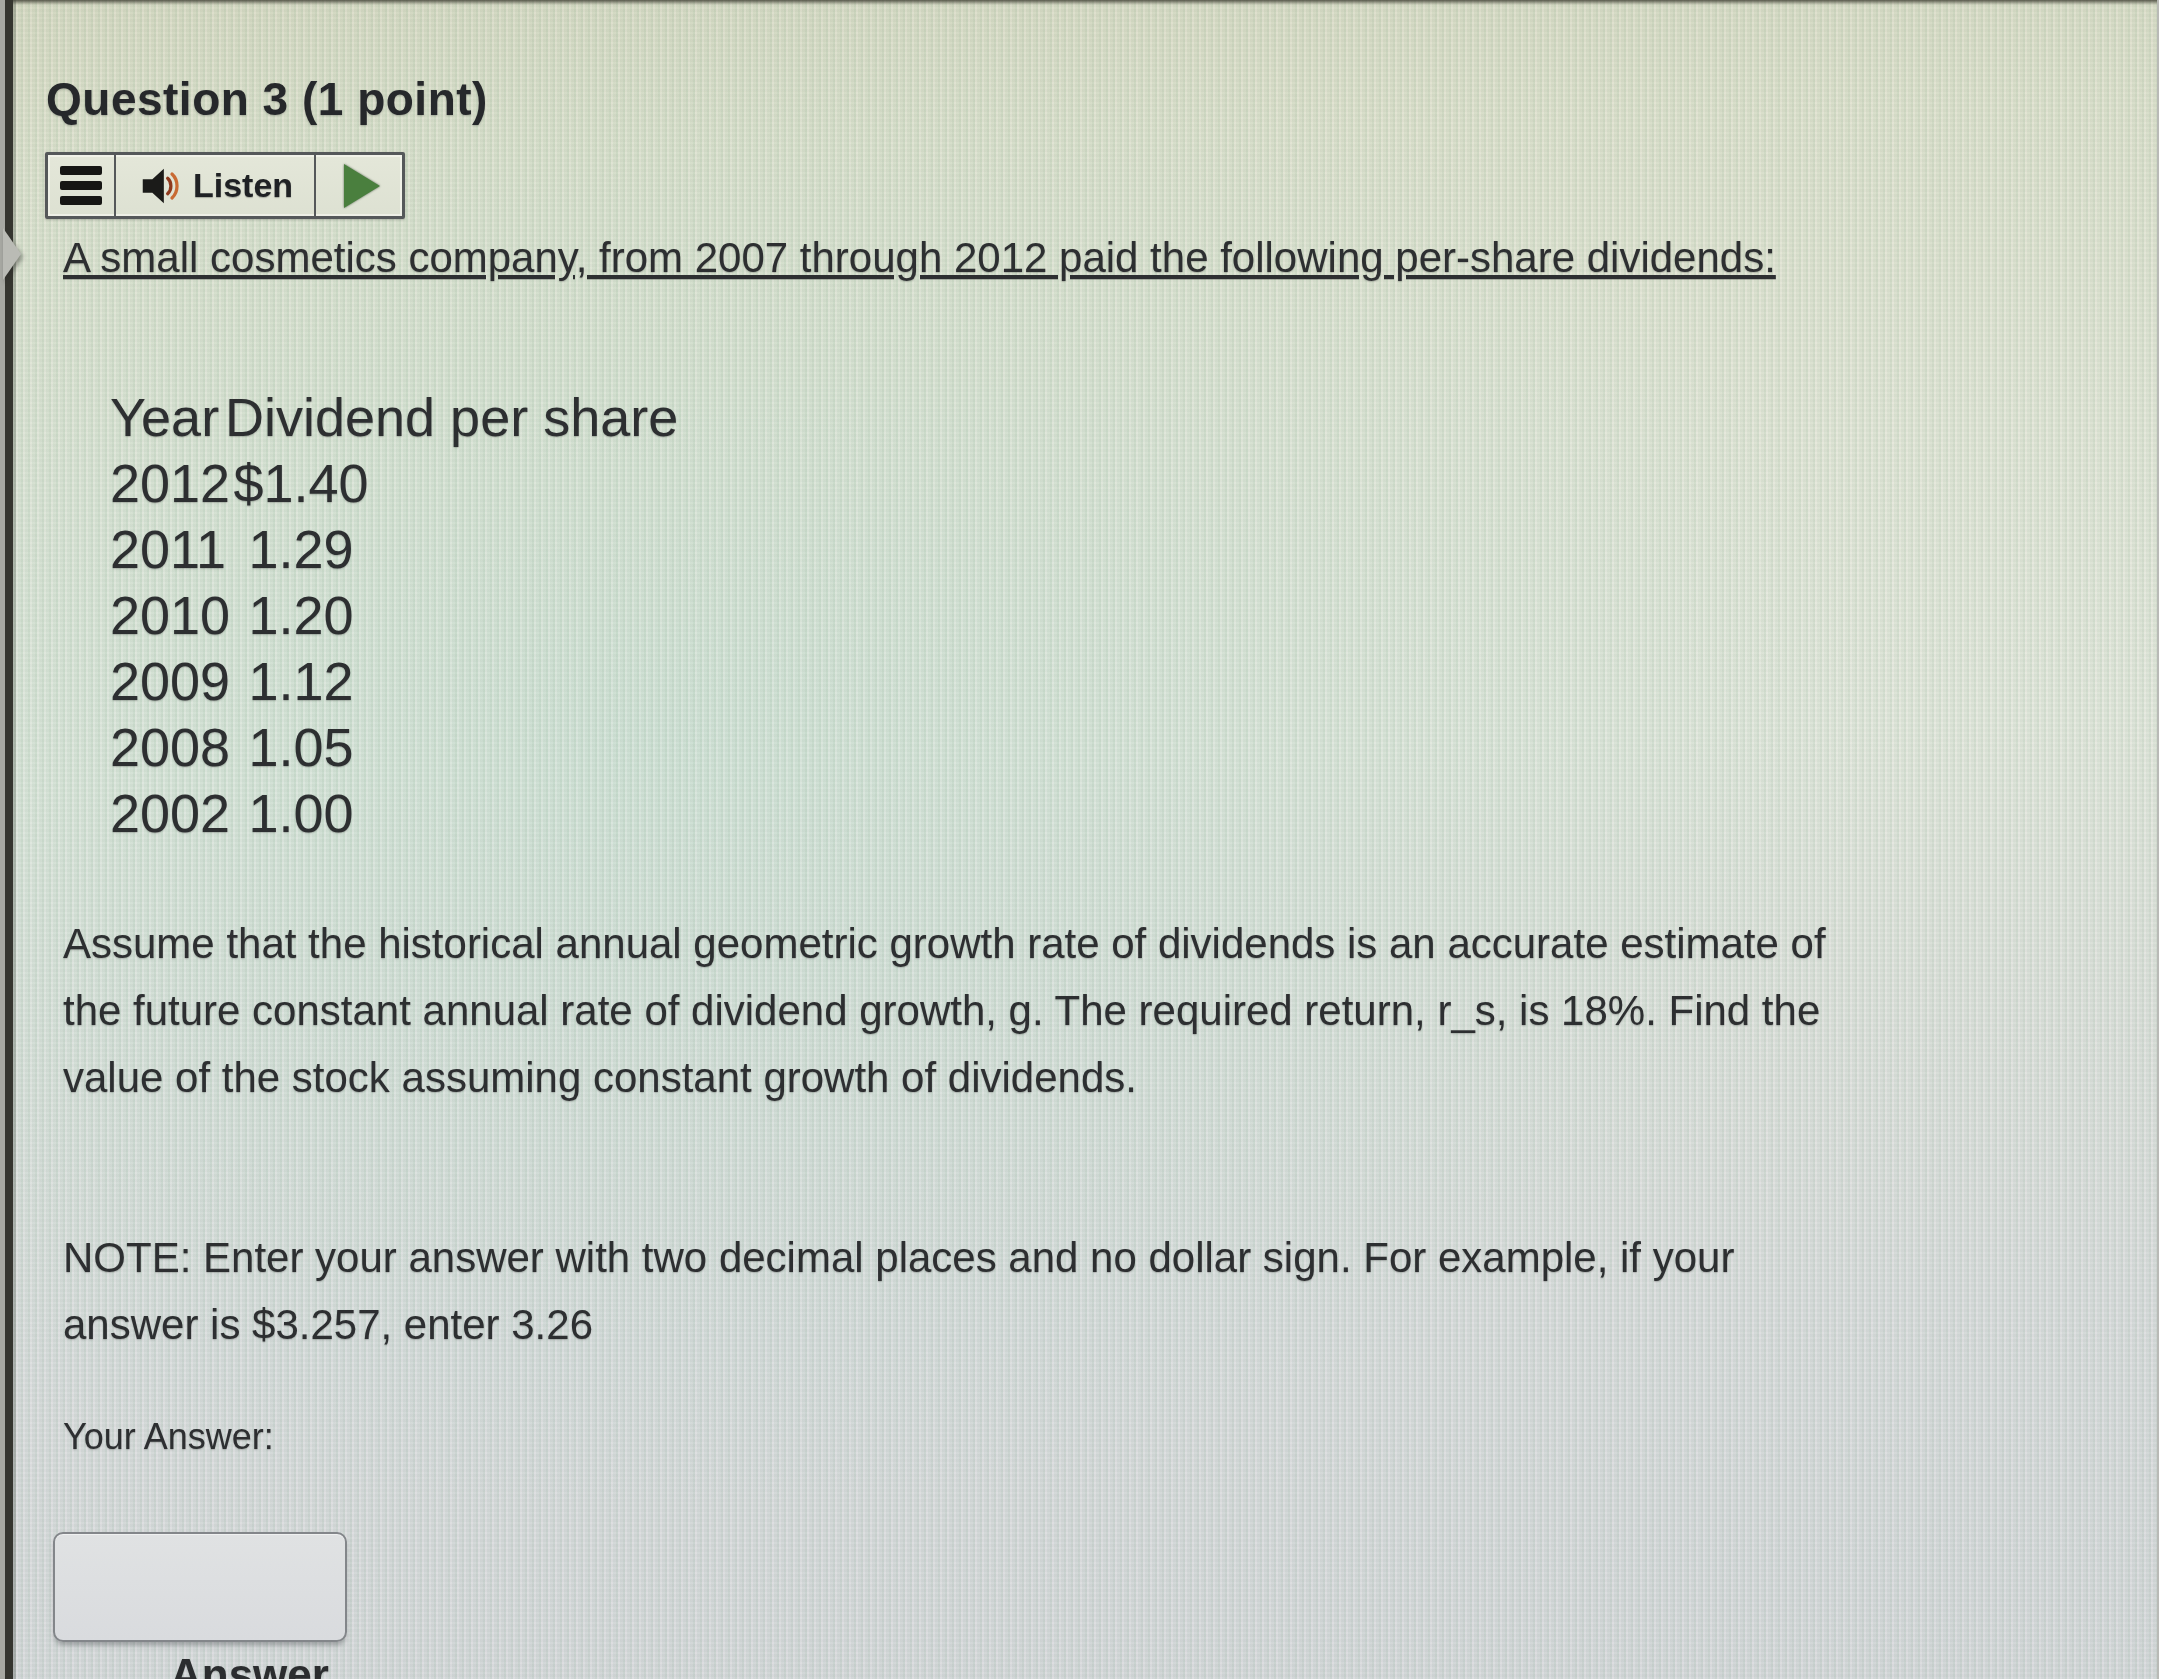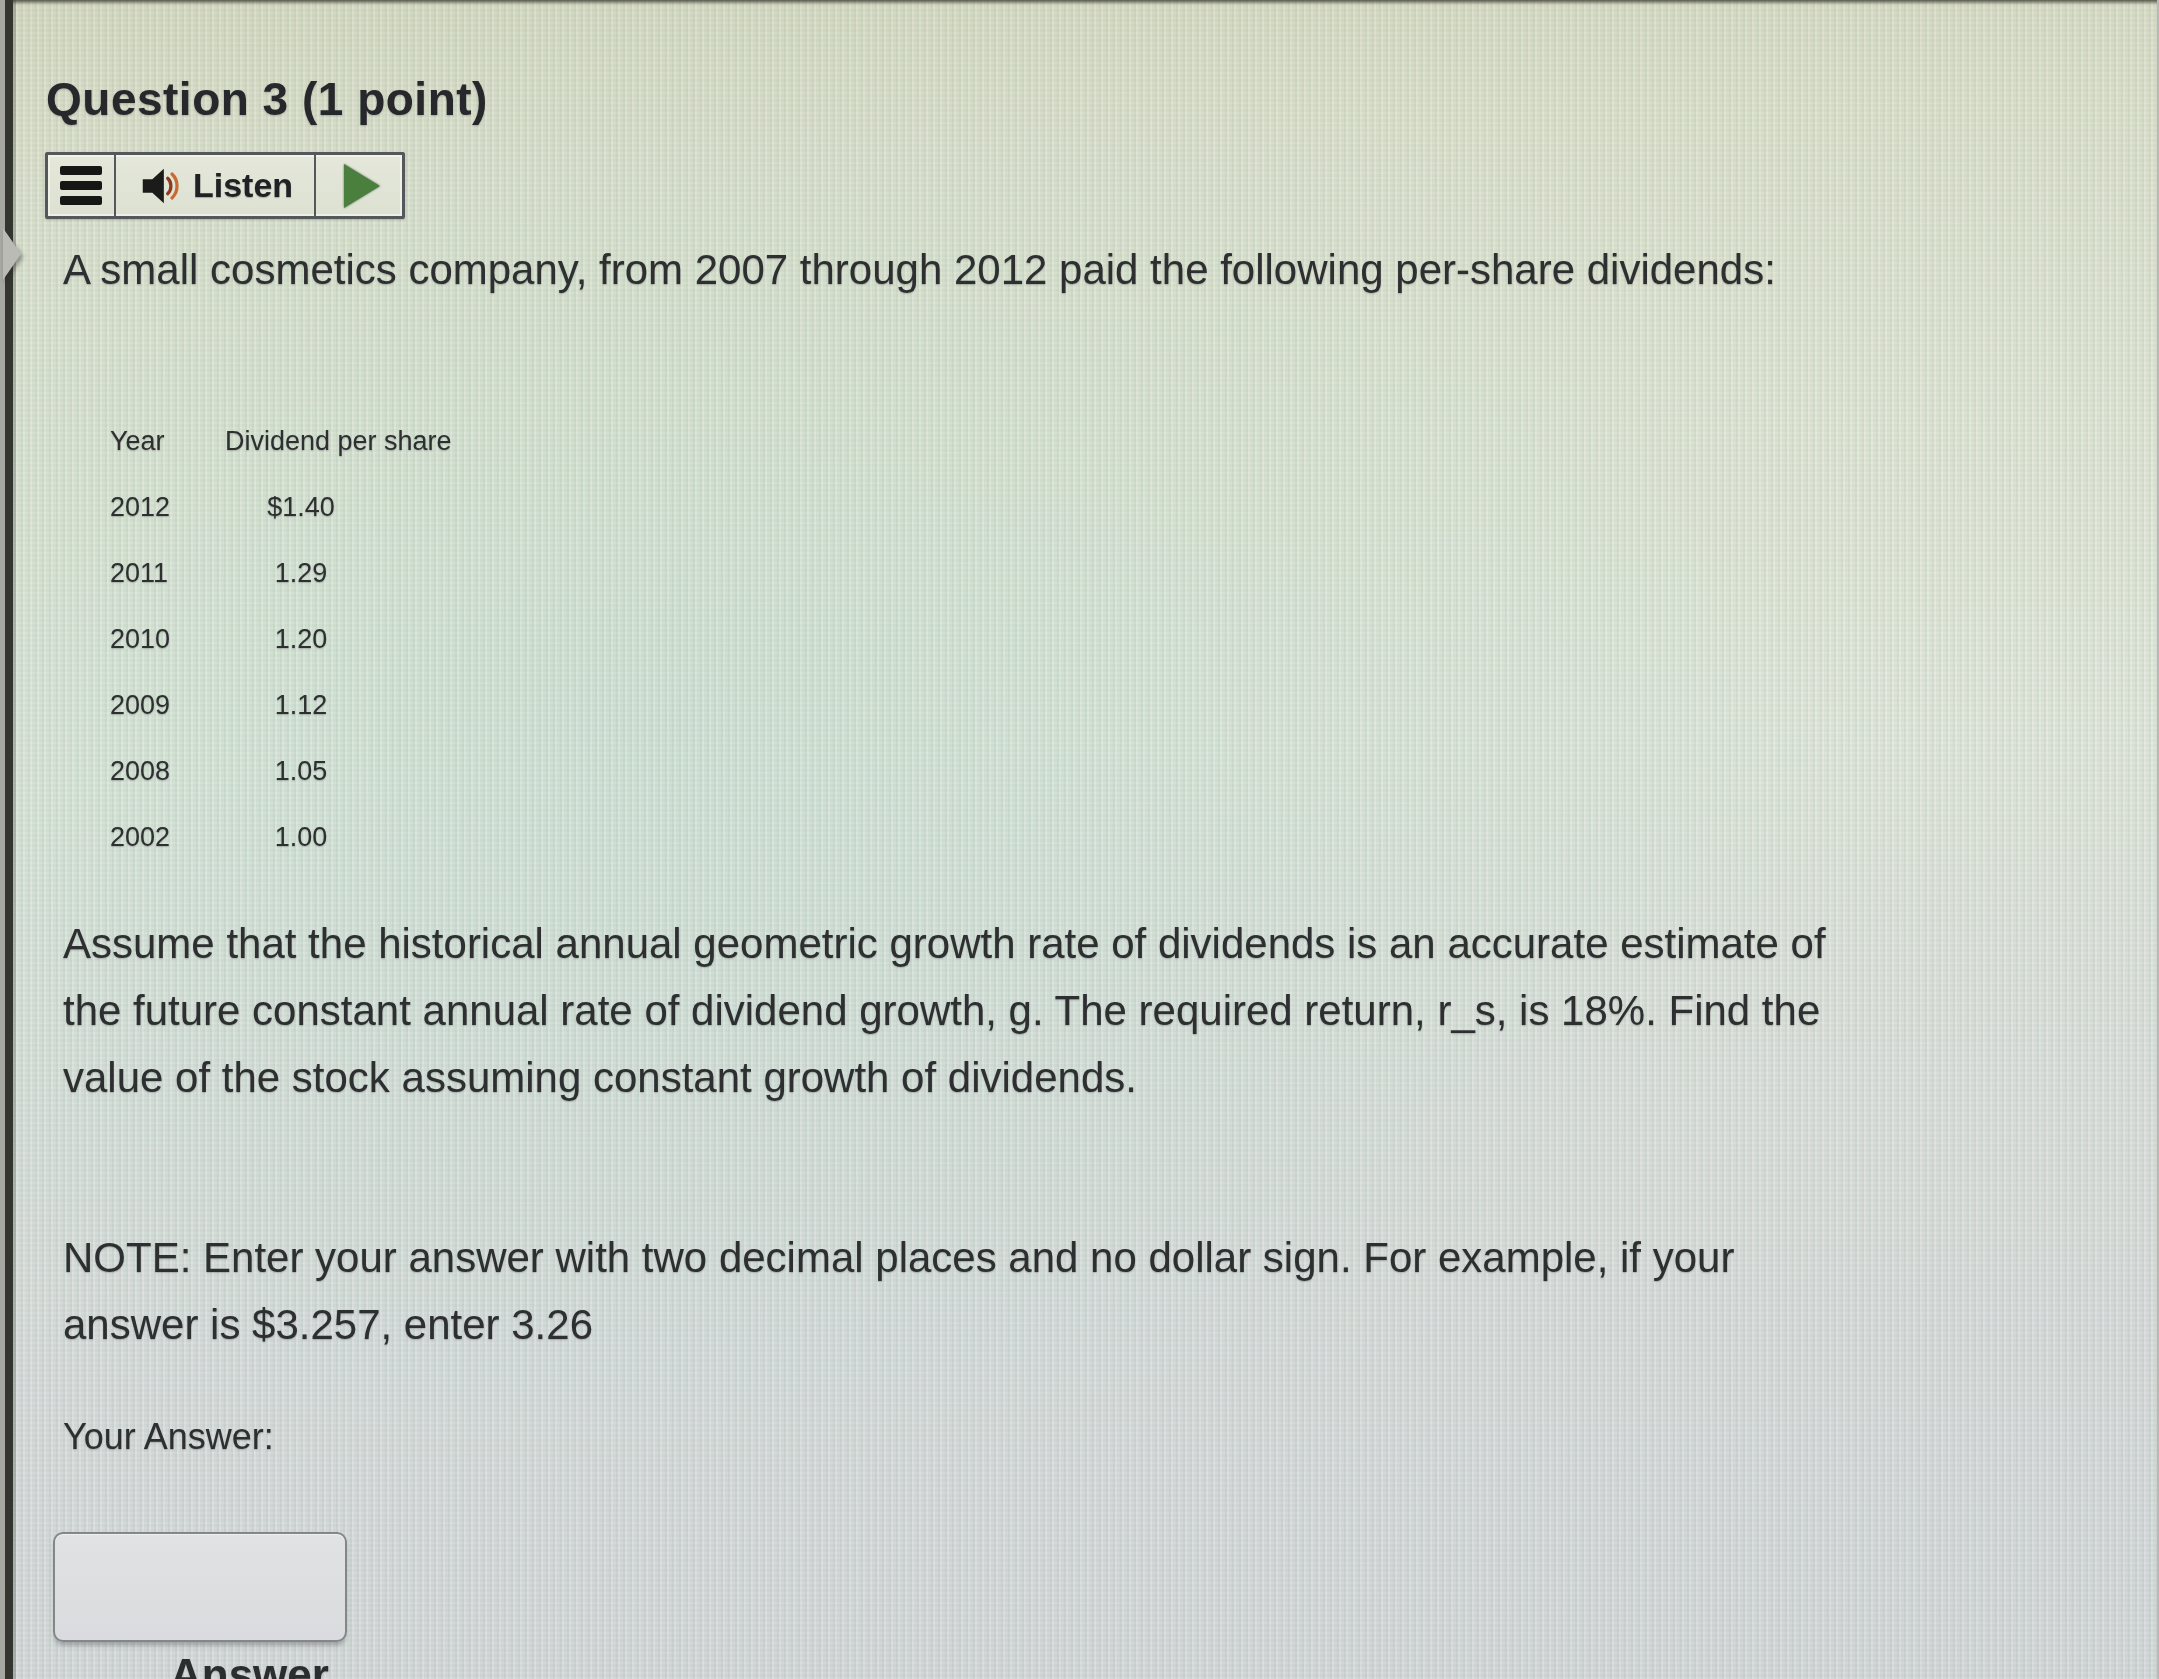--- a/index.html
+++ b/index.html
@@ -50,26 +50,26 @@
   .hamburger{display:flex;flex-direction:column;gap:6px;}
   .hamburger i{display:block;width:42px;height:9px;background:#161614;border-radius:2px;}
   .listen-label{font-size:34px;font-weight:700;color:#1f2124;
     text-shadow:0 1px 1px rgba(60,62,60,0.35);}
   .play-tri{width:0;height:0;border-left:36px solid #4a7f3e;
     border-top:22px solid transparent;border-bottom:22px solid transparent;
     filter:drop-shadow(0 0 1px rgba(25,45,25,0.65));margin-left:6px;}
 
   .para{position:absolute;margin:0;font-size:42px;line-height:67px;width:1790px;
     color:#2d2f31;text-shadow:0 1px 1.5px rgba(60,62,60,0.30);}
-  .p-intro{left:63px;top:236px;}
+  .p-intro{left:63px;top:224px;text-decoration:underline;}
   .p-body{left:63px;top:910px;}
   .p-note{left:63px;top:1224px;}
 
   
-  .div-table{position:absolute;left:110px;top:408px;font-size:27px;line-height:66px;
+  .div-table{position:absolute;left:110px;top:384px;font-size:54px;line-height:66px;
     text-shadow:0 1px 1.5px rgba(60,62,60,0.30);}
   .t-row{display:flex;}
   .c-year{width:115px;}
   .c-val{width:152px;text-align:center;}
 
   .answer-label{position:absolute;left:63px;top:1416px;font-size:36px;
     text-shadow:0 1px 1.5px rgba(60,62,60,0.30);}
   .answer-input{position:absolute;left:53px;top:1532px;width:294px;height:110px;
     box-sizing:border-box;border:2px solid #83868a;border-radius:10px;
     background:linear-gradient(180deg,#e0e2e3,#d9dbde);

